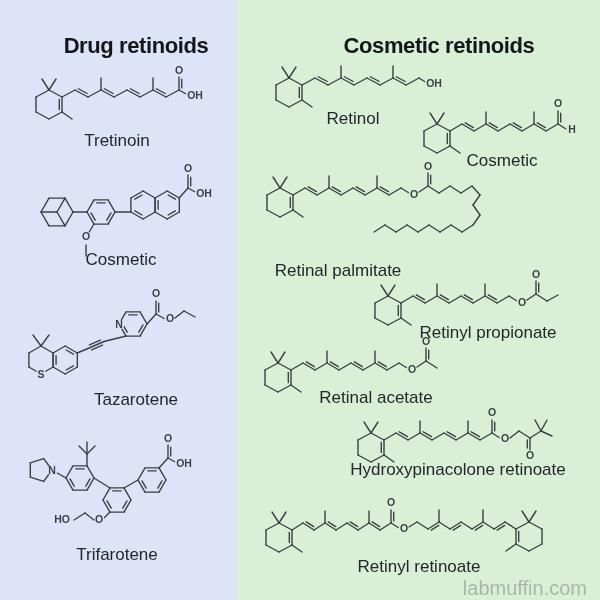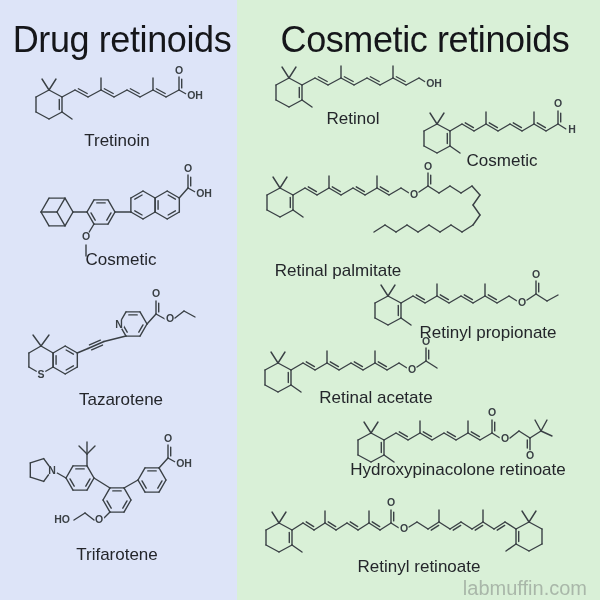--- a/index.html
+++ b/index.html
@@ -4,22 +4,22 @@
 <style>
   html,body{margin:0;padding:0}
   body{width:600px;height:600px;position:relative;overflow:hidden;
        font-family:"Liberation Sans",sans-serif;background:#fff}
   .panel{position:absolute;top:0;height:600px}
   .panel.left{left:0;width:237px;background:var(--left-bg,#dde4f8)}
   .panel.right{left:237px;width:363px;background:var(--right-bg,#d9f0d7)}
   #structures{position:absolute;left:0;top:0}
   #structures line{stroke:var(--line,#3a4045);stroke-width:1.4;stroke-linecap:round;fill:none}
   #structures text{fill:var(--line,#3a4045);font:700 10.5px "Liberation Sans",sans-serif;text-anchor:middle}
-  .title{position:absolute;margin:0;transform:translateX(-50%);white-space:nowrap;
-         font-size:36px;font-weight:400;letter-spacing:-0.4px;color:var(--title,#15161a)}
+  .title{position:absolute;margin:14px;transform:translateX(-50%);white-space:nowrap;
+         font-size:22px;font-weight:700;letter-spacing:-0.4px;color:var(--title,#15161a)}
   .mol-label{position:absolute;transform:translateX(-50%);white-space:nowrap;
              font-size:17px;color:var(--label,#24262b)}
   .watermark{position:absolute;transform:translateX(-100%);white-space:nowrap;
              font-size:20px;color:var(--wm,#a9b7a9)}
 </style>
 </head>
 <body>
 
 <div class="panel left"></div>
 <div class="panel right"></div>
@@ -508,21 +508,21 @@
       <line x1="542" y1="529" x2="529" y2="522"></line>
       <line x1="529" y1="522" x2="516" y2="529"></line>
       <line x1="516" y1="544" x2="506" y2="551"></line>
       <line x1="529" y1="522" x2="536" y2="511"></line>
       <line x1="529" y1="522" x2="522" y2="511"></line>
     </g>
   </svg>
 
 <div class="mol-label" style="left:117px;top:131px">Tretinoin</div>
 <div class="mol-label" style="left:121px;top:250px">Cosmetic</div>
-<div class="mol-label" style="left:121px;top:390px">Tazarotene</div>
+<div class="mol-label" style="left:136px;top:390px">Tazarotene</div>
 <div class="mol-label" style="left:117px;top:545px">Trifarotene</div>
 
 <div class="mol-label" style="left:353px;top:109px">Retinol</div>
 <div class="mol-label" style="left:502px;top:151px">Cosmetic</div>
 <div class="mol-label" style="left:338px;top:261px">Retinal palmitate</div>
 <div class="mol-label" style="left:488px;top:323px">Retinyl propionate</div>
 <div class="mol-label" style="left:376px;top:388px">Retinal acetate</div>
 <div class="mol-label" style="left:458px;top:460px">Hydroxypinacolone retinoate</div>
 <div class="mol-label" style="left:419px;top:557px">Retinyl retinoate</div>
 

